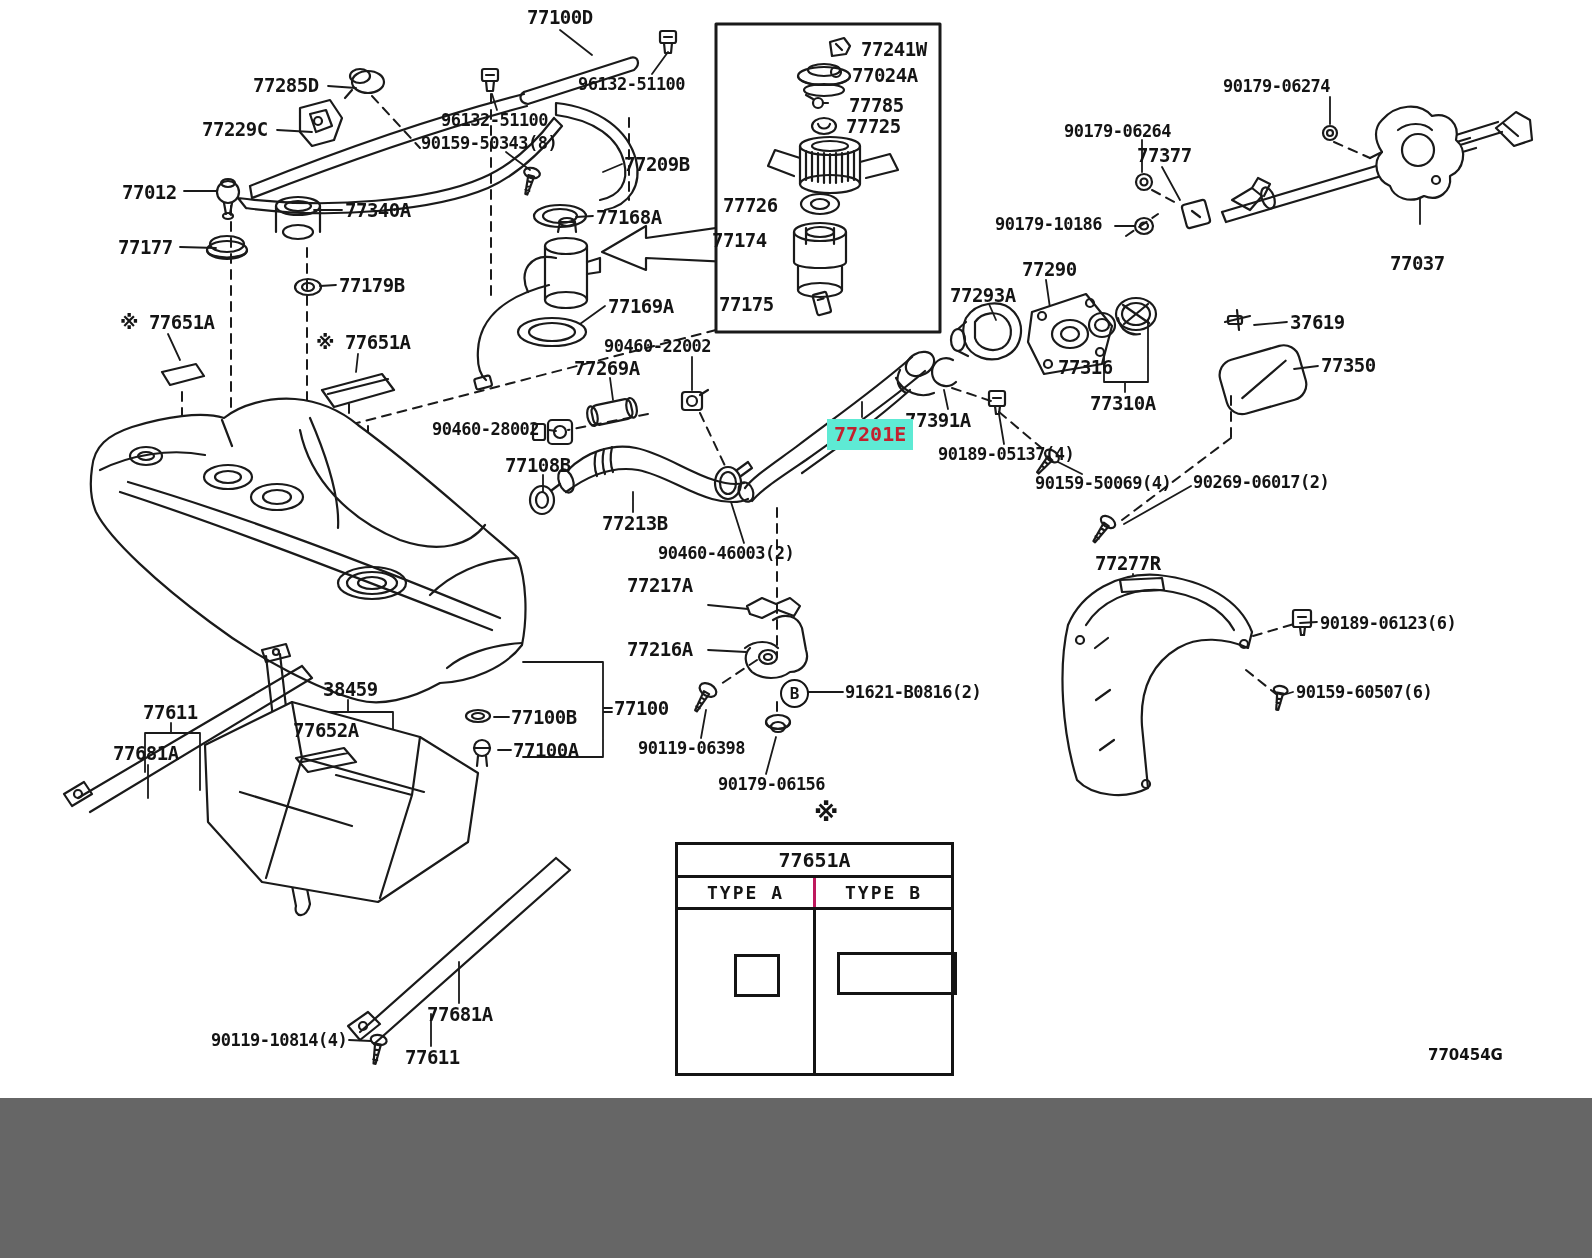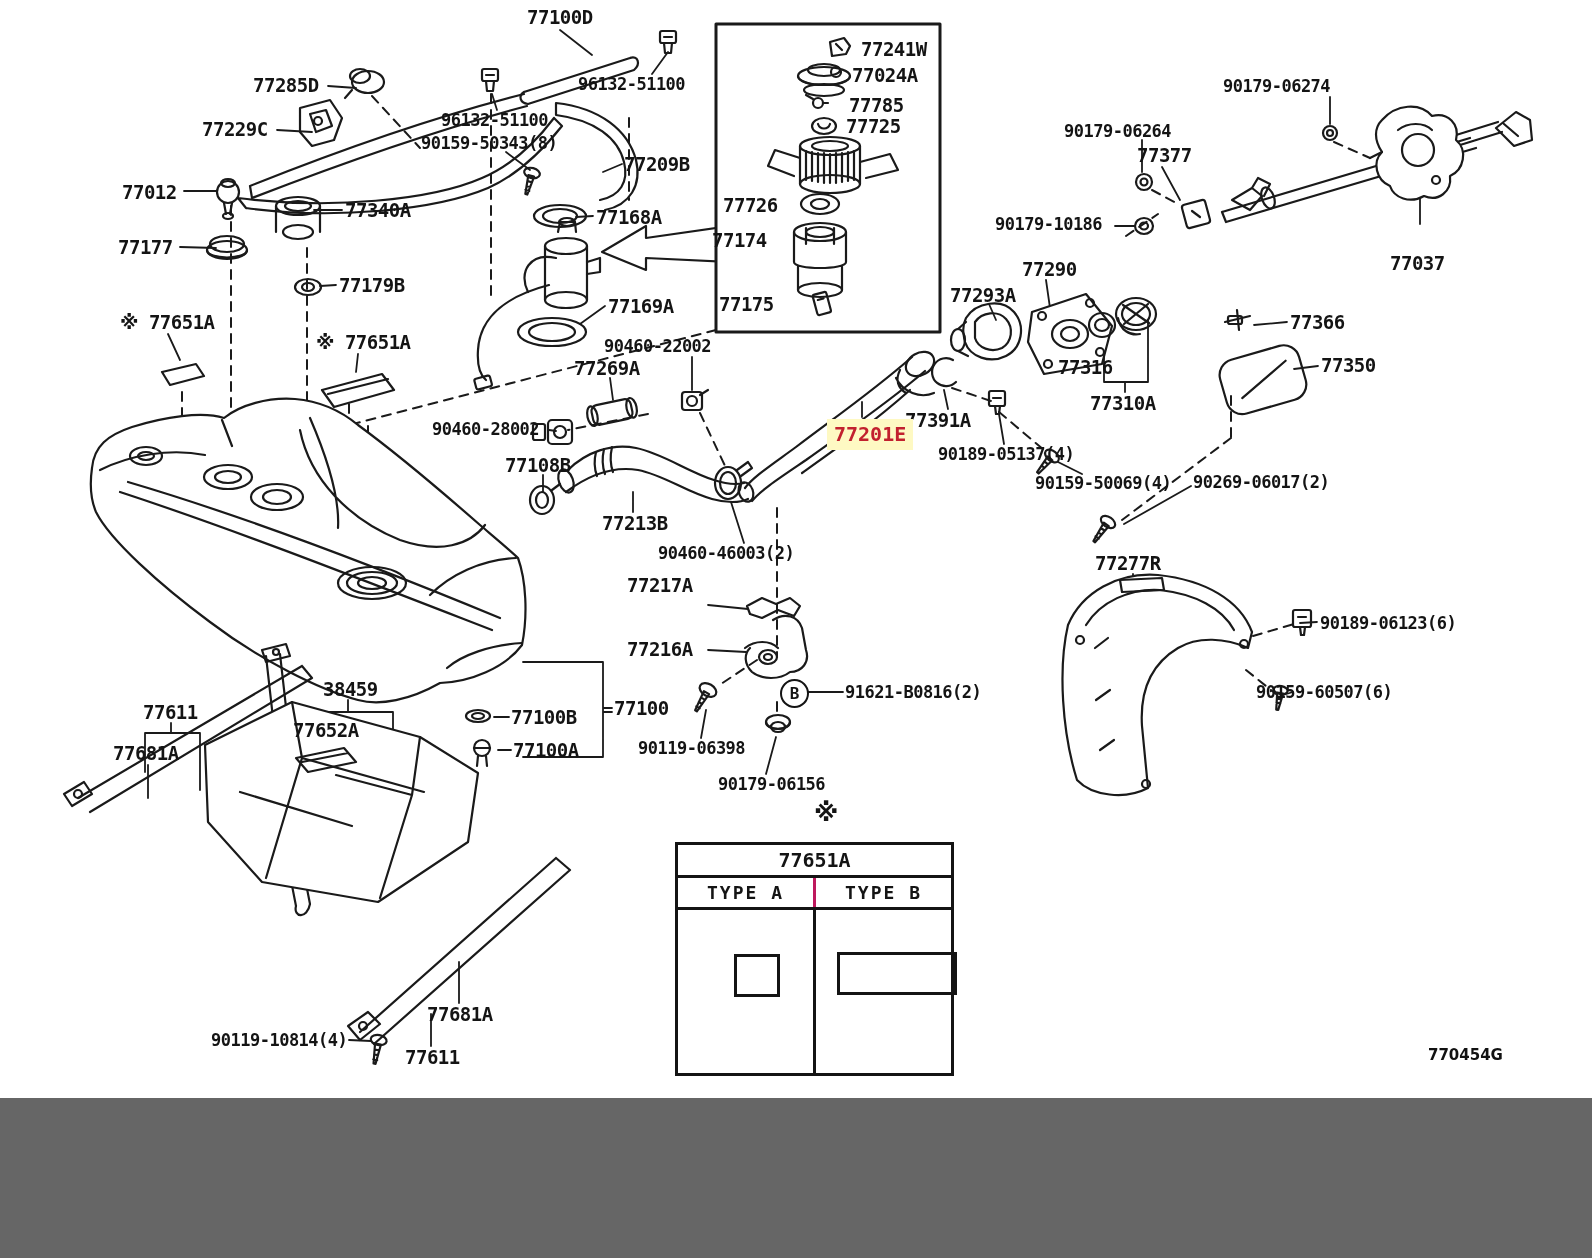--- a/index.html
+++ b/index.html
@@ -387,26 +387,26 @@
       <div class="part-label sz-s" style="left: 995px; top: 216px;">90179-10186</div>
       <div class="part-label sz-l" style="left: 1390px; top: 226px; margin-top: 28px;">77037</div>
       <div class="part-label sz-l" style="left: 1022px; top: 260px;">77290</div>
       <div class="part-label sz-l" style="left: 950px; top: 286px;">77293A</div>
       <div class="part-label sz-l" style="left: 1058px; top: 358px;">77316</div>
       <div class="part-label sz-l" style="left: 1090px; top: 394px;">77310A</div>
       <div class="part-label sz-l" style="left: 905px; top: 411px;">77391A</div>
       <div class="part-label sz-s" style="left: 938px; top: 446px;">90189-05137(4)</div>
       <div class="part-label sz-s" style="left: 1035px; top: 475px;">90159-50069(4)</div>
       <div class="part-label sz-s" style="left: 1193px; top: 474px;">90269-06017(2)</div>
-      <div class="part-label sz-l" style="left: 1290px; top: 313px;">77366</div>
+      <div class="part-label sz-l" style="left: 1290px; top: 313px;">37619</div>
       <div class="part-label sz-l" style="left: 1321px; top: 356px;">77350</div>
-      <div class="part-label sz-l highlight" style="background: #fef9c3; color: rgb(194, 32, 46); left: 827px; top: 419px;">77201E</div>
+      <div class="part-label sz-l highlight" style="background: #5eead4; color: rgb(194, 32, 46); left: 827px; top: 419px;">77201E</div>
       <div class="part-label sz-l" style="left: 1095px; top: 554px;">77277R</div>
       <div class="part-label sz-s" style="left: 1320px; top: 615px;">90189-06123(6)</div>
-      <div class="part-label sz-s" style="left: 1256px; top: 684px;">90159-60507(6)</div>
+      <div class="part-label sz-s" style="left: 1296px; top: 684px;">90159-60507(6)</div>
       <div class="part-label sz-l" style="left: 323px; top: 680px;">38459</div>
       <div class="part-label sz-l" style="left: 143px; top: 703px;">77611</div>
       <div class="part-label sz-l" style="left: 293px; top: 721px;">77652A</div>
       <div class="part-label sz-l" style="left: 113px; top: 744px;">77681A</div>
       <div class="part-label sz-s" style="left: 211px; top: 1032px;">90119-10814(4)</div>
       <div class="part-label sz-l" style="left: 427px; top: 1005px;">77681A</div>
       <div class="part-label sz-l" style="left: 405px; top: 1048px;">77611</div>
       <div class="part-label sz-sym" style="left: 814px; top: 800px;">※</div>
     </div>
 

